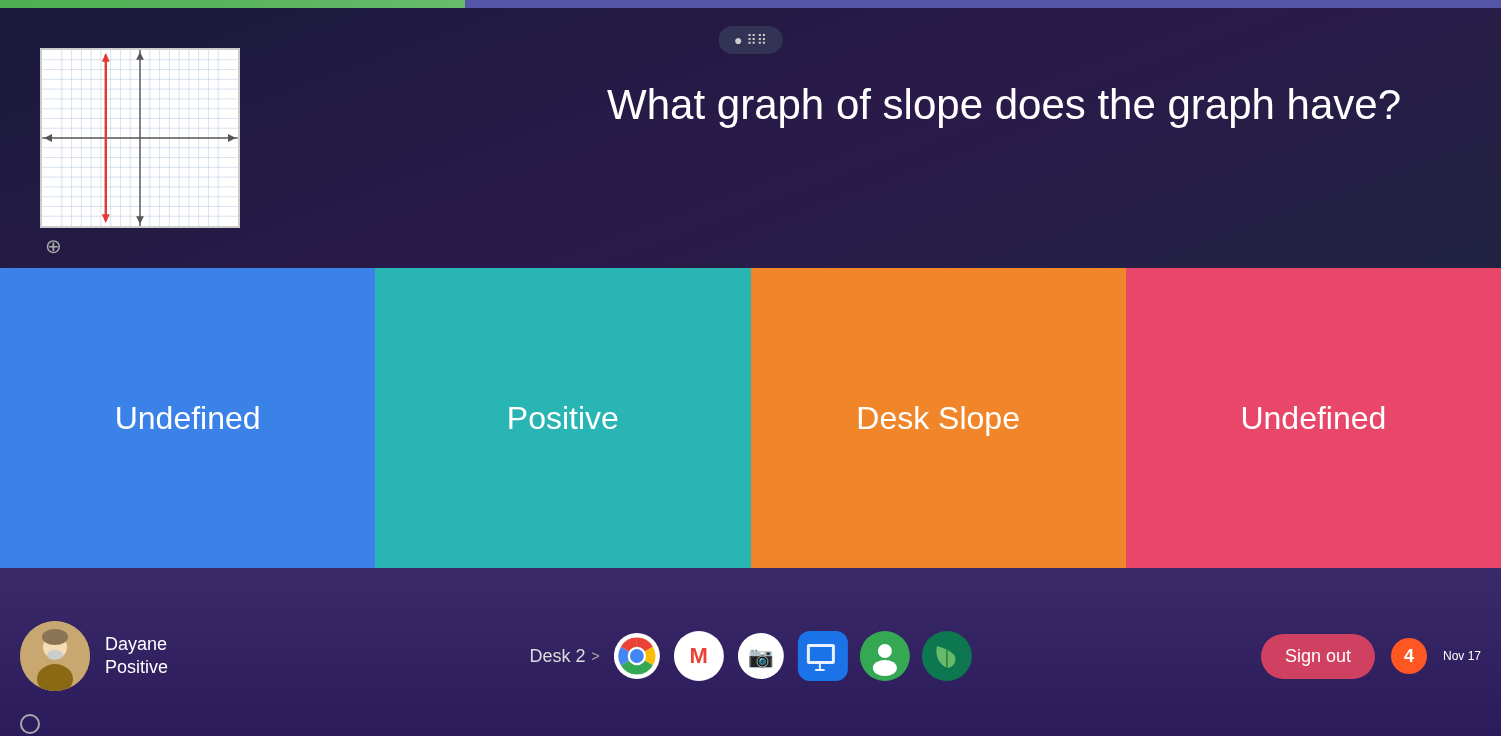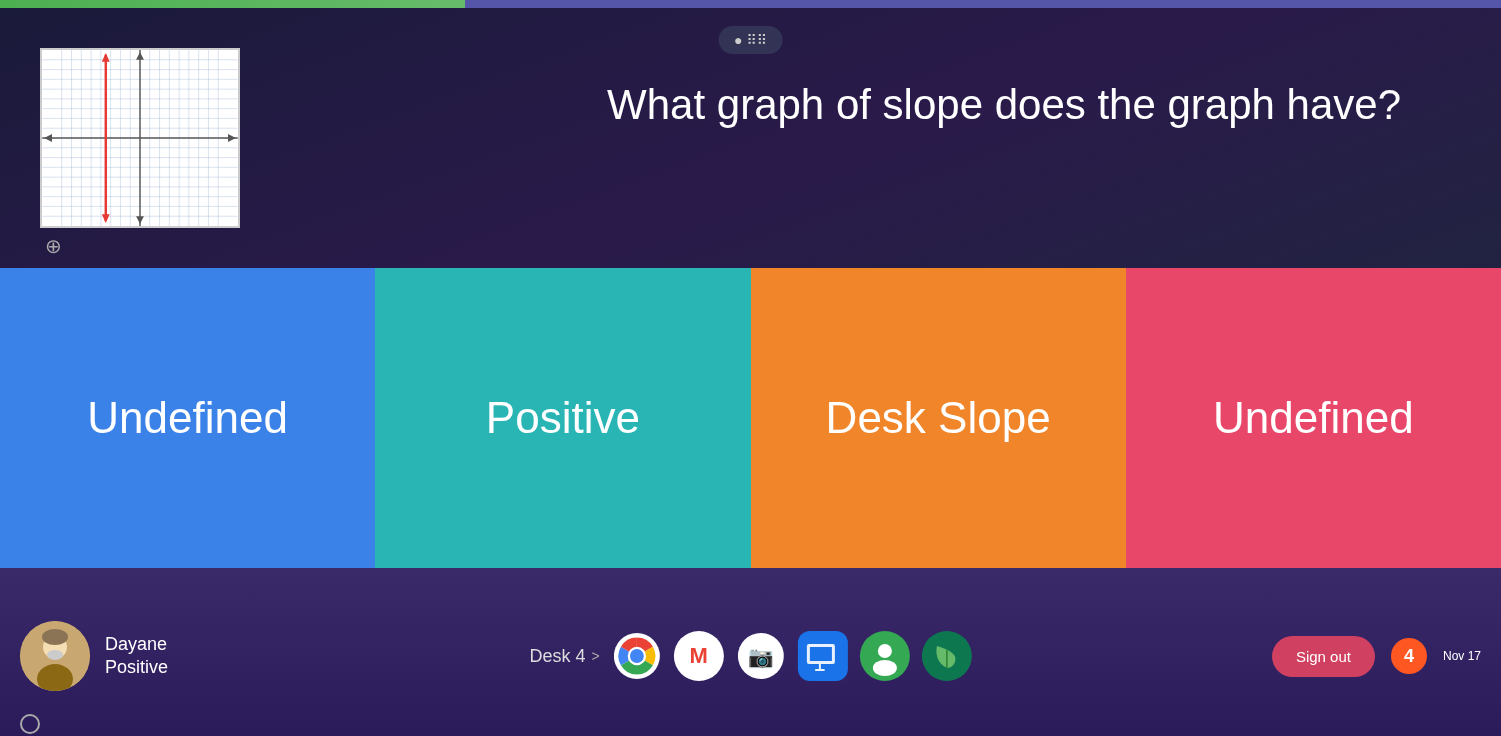--- a/index.html
+++ b/index.html
@@ -113,21 +113,21 @@
       flex: 1;
       align-items: stretch;
       margin-top: 20px;
     }
 
     .answer-btn {
       flex: 1;
       display: flex;
       align-items: center;
       justify-content: center;
-      font-size: 44px;
+      font-size: 32px;
       font-weight: 500;
       color: white;
       cursor: pointer;
       border: none;
       outline: none;
       transition: filter 0.2s;
       min-height: 240px;
     }
 
     .answer-btn.blue {
@@ -218,21 +218,21 @@
       align-items: center;
       gap: 16px;
     }
 
     .sign-out-btn {
       background: #d04060;
       color: white;
       border: none;
       border-radius: 25px;
       padding: 12px 24px;
-      font-size: 15px;
+      font-size: 18px;
       cursor: pointer;
       font-weight: 500;
     }
 
     .notification-badge {
       width: 36px;
       height: 36px;
       border-radius: 50%;
       background: #ff5722;
       color: white;
@@ -366,21 +366,21 @@
     </svg>
   </div>
 
   <div class="user-info">
     <div class="user-name">Dayane</div>
     <div class="user-name">Positive</div>
   </div>
 
   <div class="taskbar-center">
     <span class="desk-label">
-      <span>Desk 4</span>
+      <span>Desk 2</span>
       <span class="desk-chevron">&gt;</span>
     </span>
 
     <div class="taskbar-icon" style="padding:2px;">
       <svg viewBox="0 0 40 40" width="46" height="46" xmlns="http://www.w3.org/2000/svg">
         <circle cx="20" cy="20" r="20" fill="white"></circle>
 
         <path d="M20 20 L20 4 A16 16 0 0 1 33.9 12 Z" fill="#ea4335"></path>
         <path d="M20 20 L33.9 12 A16 16 0 0 1 33.9 28 Z" fill="#fbbc05"></path>
         <path d="M20 20 L33.9 28 A16 16 0 0 1 6.1 28 Z" fill="#34a853"></path>

